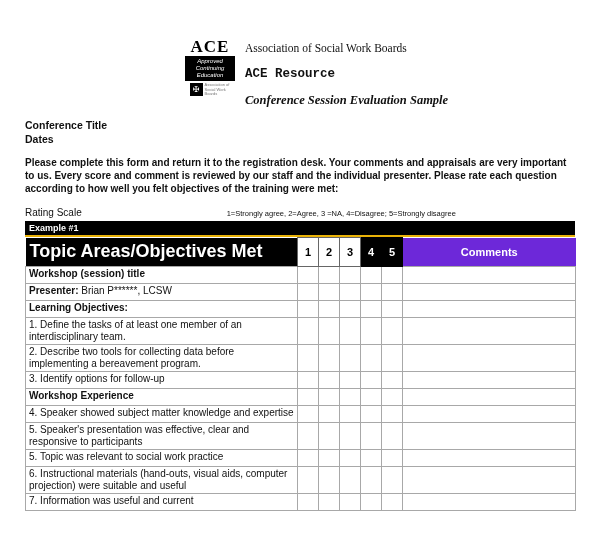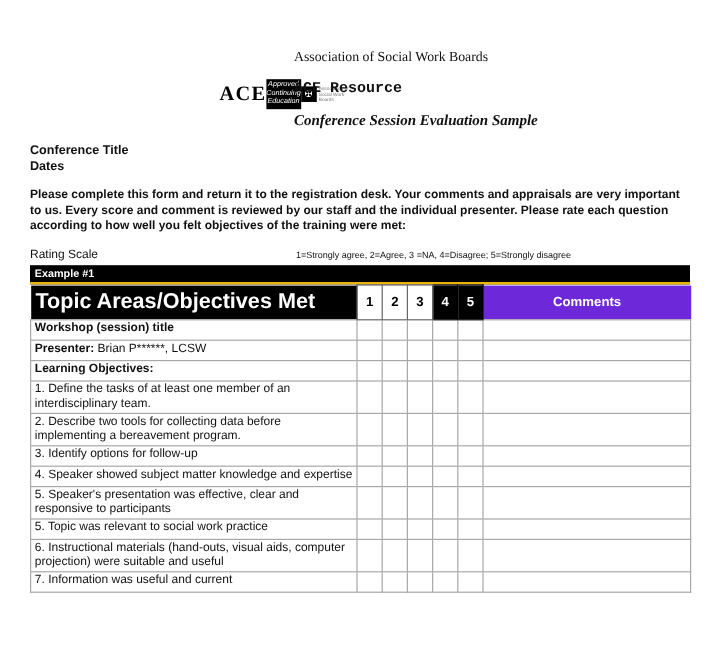--- a/index.html
+++ b/index.html
@@ -5,21 +5,21 @@
   html,body{margin:0;padding:0;background:#fff;}
   .page{
     width:600px;height:550px;box-sizing:border-box;
     padding:0 25px;position:relative;background:#fff;
     outline:1px solid #cfcfcf;
     font-family:"Liberation Sans",sans-serif;color:#111;
     overflow:hidden;
   }
   
   .header{display:flex;gap:8px;padding-top:38px;margin-left:158px;height:80px;}
-  .logo{width:54px;display:flex;align-items:center;}
+  .logo{width:54px;display:flex;flex-direction:column;align-items:center;}
   .logo-acronym{
     font-family:"Liberation Serif",serif;font-weight:bold;font-size:17px;
     letter-spacing:1px;color:#000;line-height:18px;
   }
   .logo-band{
     background:#000;color:#fff;width:50px;text-align:center;
     font-size:6px;font-style:italic;line-height:7px;padding:2px 0;
   }
   .logo-bottom{display:flex;gap:2px;margin-top:2px;align-items:flex-start;}
   .logo-mark{
@@ -29,21 +29,21 @@
   .logo-sub{font-size:4px;color:#777;width:26px;line-height:4.5px;}
   .header-text{display:flex;flex-direction:column;justify-content:space-between;padding:4px 0 10px 0;}
   .org-line{font-family:"Liberation Serif",serif;font-size:11.5px;}
   .resource-line{font-family:Liberation Mono, monospace;font-size:12.5px;font-weight:bold;}
   .sample-line{font-family:"Liberation Serif",serif;font-size:12.5px;font-weight:bold;font-style:italic;}
   
   .meta{font-weight:bold;font-size:10.5px;line-height:14px;}
   
   .intro{margin:10px 0 0 0;font-size:10px;font-weight:bold;line-height:13px;}
   
-  .rating-row{display:flex;align-items:baseline;margin-top:12px;gap:20px;}
+  .rating-row{display:flex;align-items:baseline;margin-top:12px;}
   .rating-label{font-size:10px;}
   .rating-legend{font-size:7.5px;margin-left:145px;}
   
   .example-bar{
     margin-top:3px;background:#000;color:#fff;font-size:9px;font-weight:bold;
     padding:2px 4px;border-bottom:2px solid #eab308;
   }
   
   table{width:100%;border-collapse:collapse;table-layout:fixed;}
   col.c-topic{width:272px;}
@@ -175,20 +175,29 @@
         <tr>
           <td class="topic-cell">3. Identify options for follow-up</td>
           <td class="score-cell"></td>
           <td class="score-cell"></td>
           <td class="score-cell"></td>
           <td class="score-cell"></td>
           <td class="score-cell"></td>
           <td class="comment-cell"></td>
         </tr>
         <tr>
+          <td class="topic-cell bold">Workshop Experience</td>
+          <td class="score-cell"></td>
+          <td class="score-cell"></td>
+          <td class="score-cell"></td>
+          <td class="score-cell"></td>
+          <td class="score-cell"></td>
+          <td class="comment-cell"></td>
+        </tr>
+        <tr>
           <td class="topic-cell">4. Speaker showed subject matter knowledge and expertise</td>
           <td class="score-cell"></td>
           <td class="score-cell"></td>
           <td class="score-cell"></td>
           <td class="score-cell"></td>
           <td class="score-cell"></td>
           <td class="comment-cell"></td>
         </tr>
         <tr>
           <td class="topic-cell">5. Speaker's presentation was effective, clear and responsive to participants</td>

